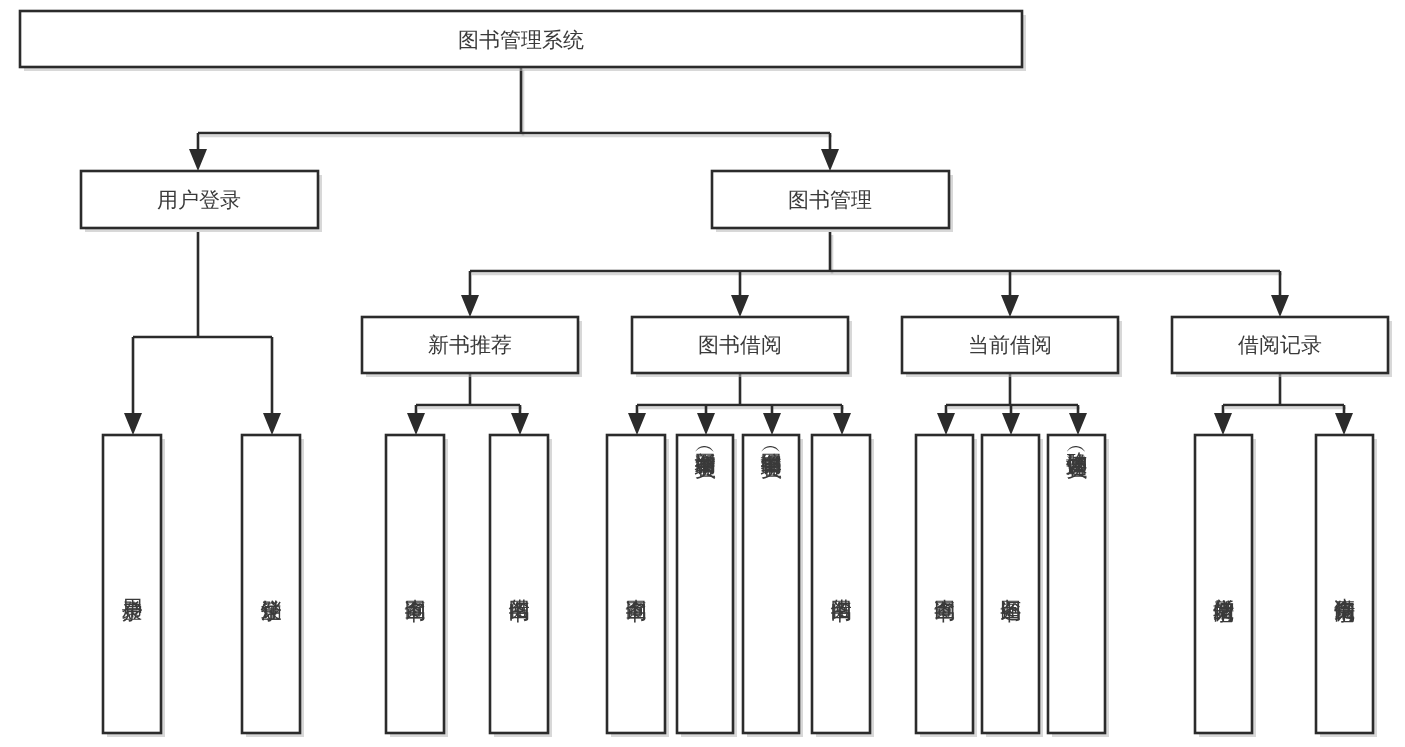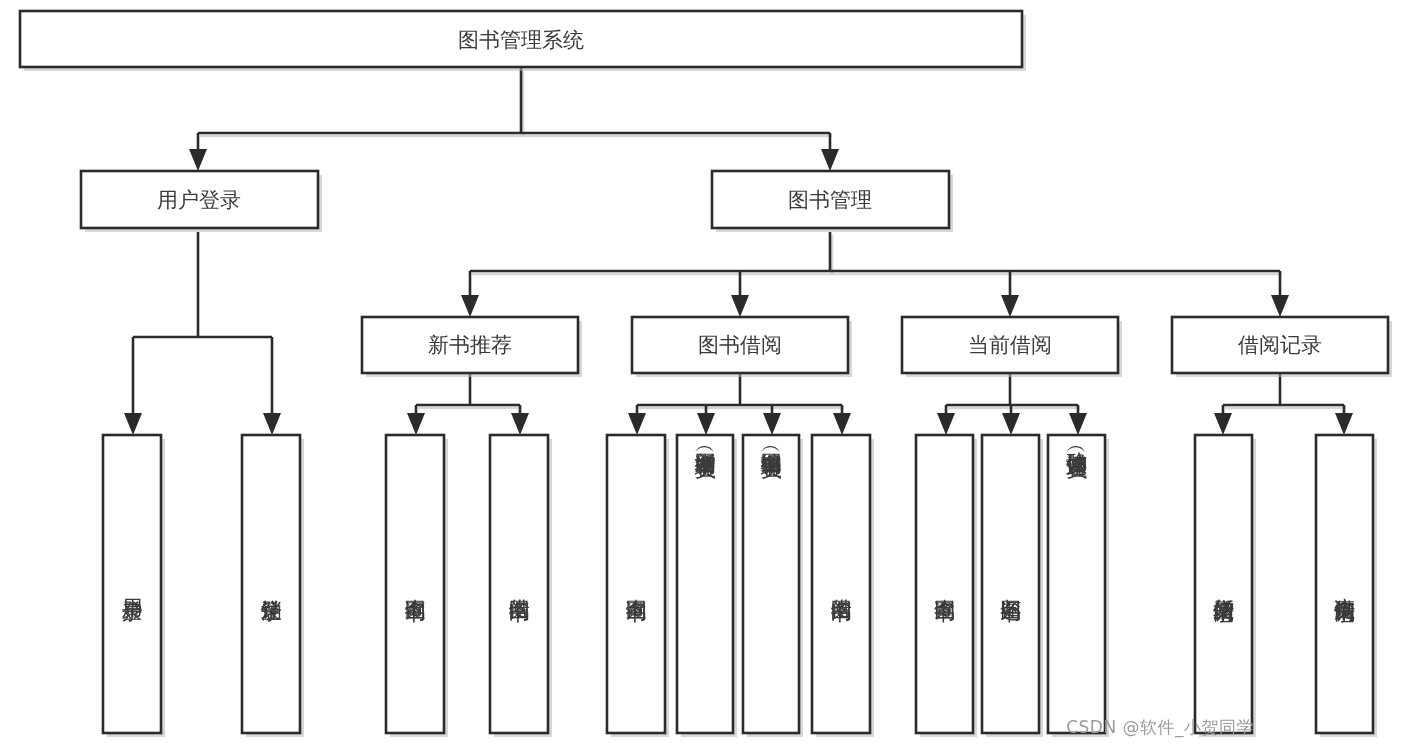--- a/index.html
+++ b/index.html
@@ -272,14 +272,13 @@
     <span class="label-vert">确认归还（管理员）</span>
   </div>
 
   <div class="vert-wrap" style="left:1195px;top:435px;width:57px;height:298px;">
     <span class="label-vert">新增借阅记录</span>
   </div>
   <div class="vert-wrap" style="left:1316px;top:435px;width:57px;height:298px;">
     <span class="label-vert">查询借阅记录</span>
   </div>
 
-  <div class="watermark">CSDN @软件_小贺同学</div>
 </div>
 
 </body></html>

